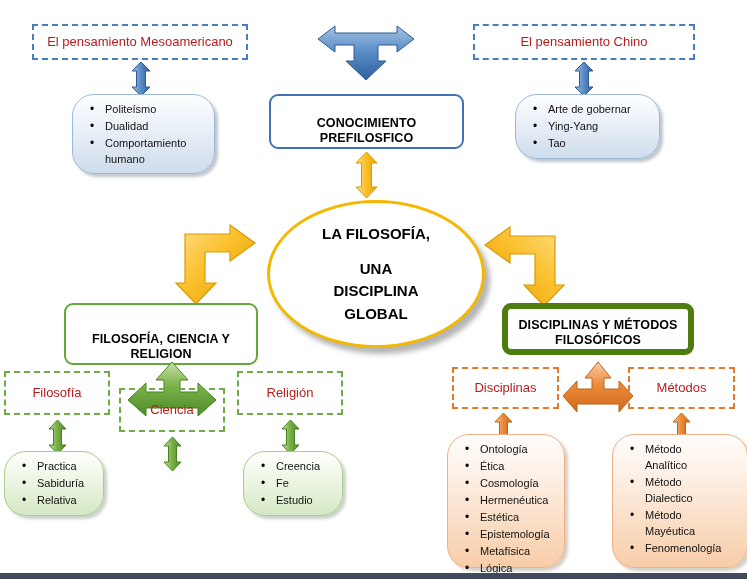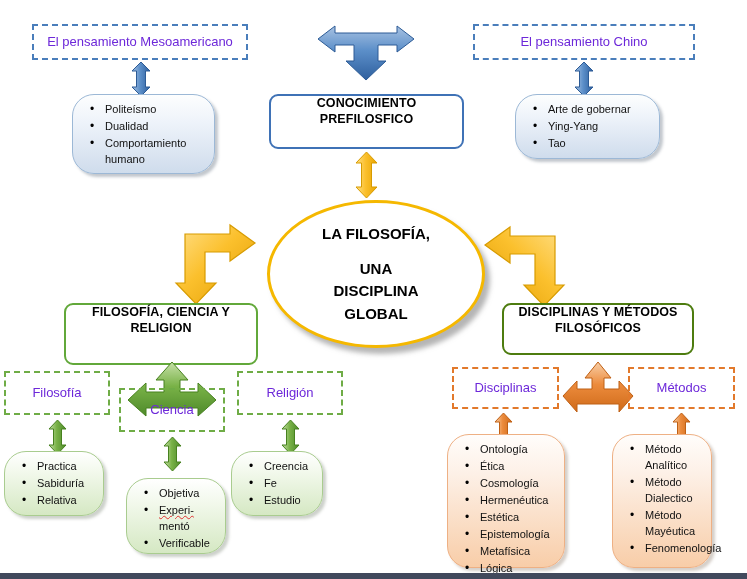--- a/index.html
+++ b/index.html
@@ -19,45 +19,45 @@
   }
   .abs { position: absolute; }
 
   
   .dashed {
     display: flex;
     align-items: center;
     justify-content: center;
     background: transparent;
     font-size: 13px;
-    color: #6d28d9;
+    color: #b91c1c;
     text-align: center;
     line-height: 1.15;
   }
   .dashed.blue   { border: 2px dashed #4a7ebb; }
   .dashed.green  { border: 2px dashed #6fac46; }
   .dashed.orange { border: 2px dashed #e2792b; text-align: right; }
 
   
   .rounded {
     display: flex;
-    align-items: flex-start;
+    align-items: flex-end;
     justify-content: center;
     background: #ffffff;
     border-radius: 9px;
     font-weight: bold;
     font-size: 12.5px;
     text-align: center;
     line-height: 1.25;
     color: #000;
     letter-spacing: .1px;
   }
   .rounded.blue   { border: 2px solid #3f72b6; }
   .rounded.green  { border: 2px solid #62a83a; }
-  .rounded.orange { border: 2px solid #4d7c0f; }
+  .rounded.orange { border: 6px solid #4d7c0f; }
 
   
   .card {
     padding: 7px 6px 7px 4px;
     font-size: 11px;
     line-height: 1.45;
     color: #111;
     border-radius: 22px;
   }
   .card ul {
@@ -298,29 +298,22 @@
   </div>
 
   <div class="abs card green" style="left:4px; top:451px; width:100px; height:65px;">
     <ul>
       <li>Practica</li>
       <li>Sabiduría</li>
       <li>Relativa</li>
     </ul>
   </div>
 
-  <div class="abs card green" style="left:126px; top:478px; width:100px; height:76px;">
-    <ul>
-      <li>Objetiva</li>
-      <li><span class="spell">Experi-</span><span class="sub">mentó</span></li>
-      <li>Verificable</li>
-    </ul>
-  </div>
-
-  <div class="abs card green" style="left:231px; top:451px; width:92px; height:65px;">
+
+  <div class="abs card green" style="left:243px; top:451px; width:100px; height:65px;">
     <ul>
       <li>Creencia</li>
       <li>Fe</li>
       <li>Estudio</li>
     </ul>
   </div>
 
   <div class="abs rounded orange" style="left:502px; top:303px; width:192px; height:52px;">
     <div>
       <div>DISCIPLINAS Y MÉTODOS</div>
@@ -373,21 +366,21 @@
       <li>Cosmología</li>
       <li>Hermenéutica</li>
       <li>Estética</li>
       <li>Epistemología</li>
       <li>Metafísica</li>
       <li>Lógica</li>
       <li>Política</li>
     </ul>
   </div>
 
-  <div class="abs card orange" style="left:612px; top:434px; width:100px; height:134px;">
+  <div class="abs card orange" style="left:612px; top:434px; width:136px; height:134px;">
     <ul>
       <li><span>Método</span><span class="sub">Analítico</span></li>
       <li><span>Método</span><span class="sub">Dialectico</span></li>
       <li><span>Método</span><span class="sub">Mayéutica</span></li>
       <li><span>Fenomenología</span></li>
     </ul>
   </div>
 
   <div id="bottombar"></div>
 </div>

